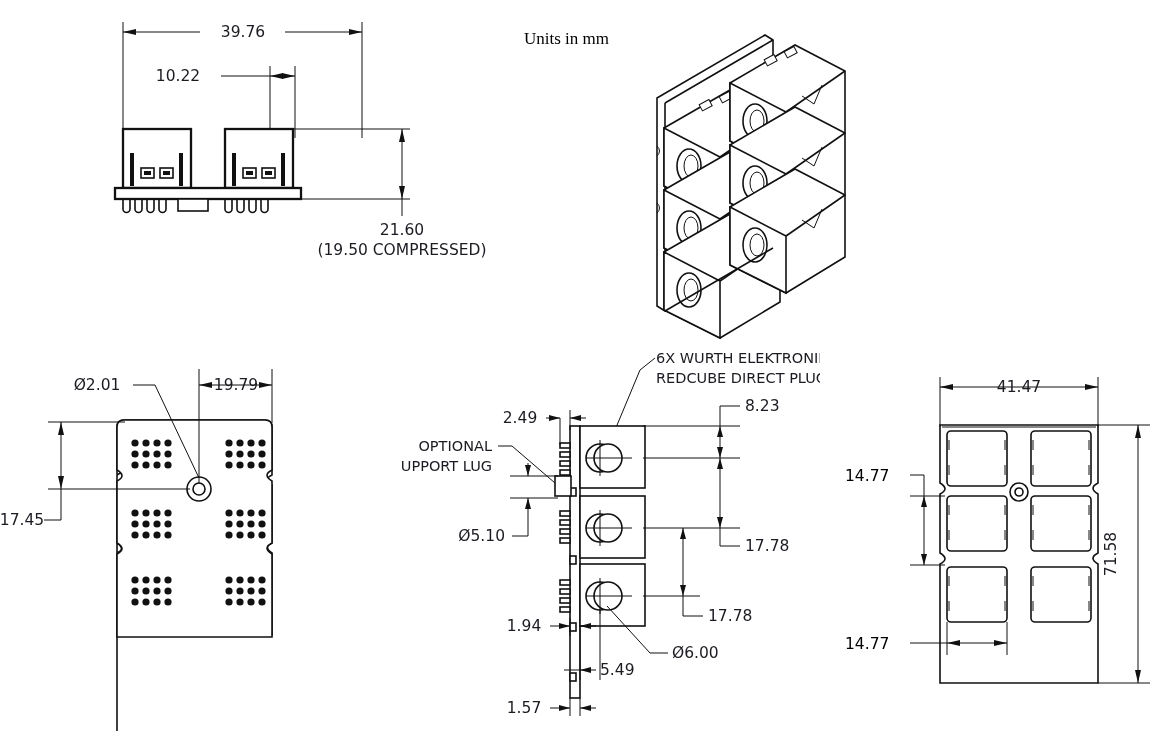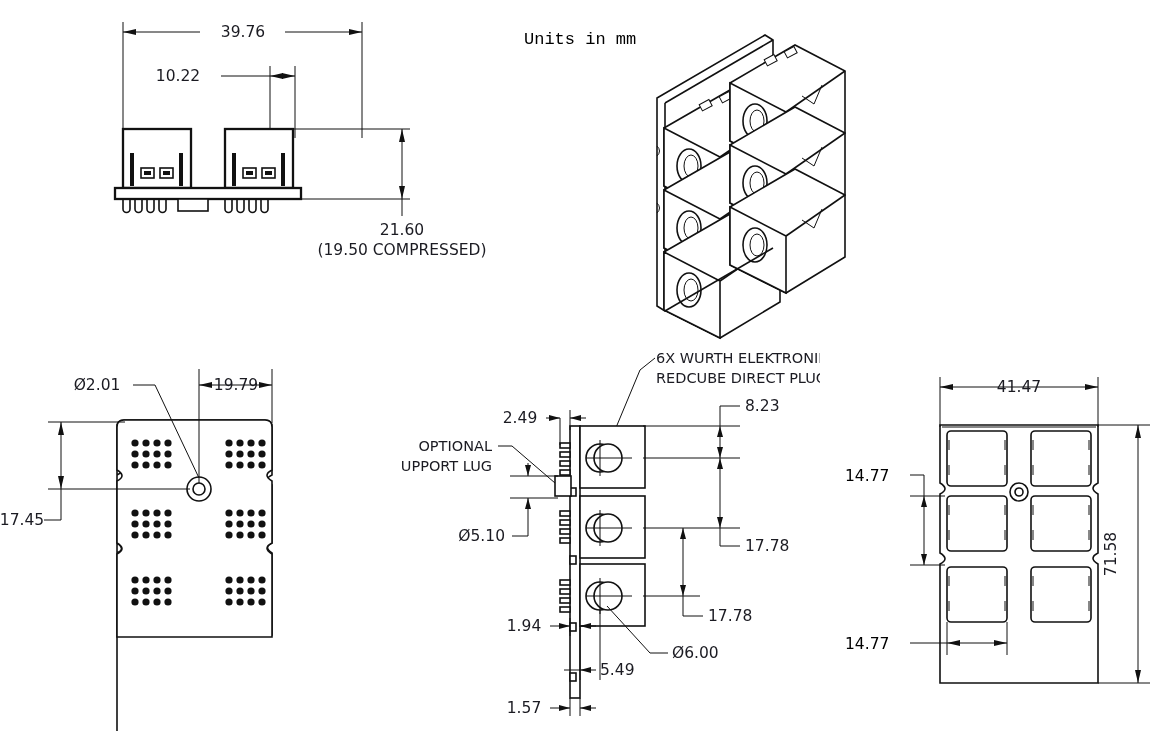--- a/index.html
+++ b/index.html
@@ -5,21 +5,21 @@
 <style>
   html,body{margin:0;padding:0;background:#ffffff;}
   body{width:1158px;height:731px;overflow:hidden;
        font-family:"DejaVu Sans","Liberation Sans",sans-serif;}
   #stage{position:relative;width:1158px;height:731px;background:#fff;}
   svg{display:block;}
   .dimtext{font-family:"DejaVu Sans","Liberation Sans",sans-serif;
            font-size:15.5px;fill:#1b1b22;}
   .notetext{font-family:"DejaVu Sans","Liberation Sans",sans-serif;
             font-size:14.5px;fill:#1b1b22;}
-  .unitstext{font-family:Liberation Mono, monospace;
+  .unitstext{font-family:Liberation Serif, serif;
              font-size:17px;fill:#2c3144;}
   .thin{stroke:#111;stroke-width:1;fill:none;}
   .med{stroke:#111;stroke-width:1.6;fill:none;}
   .thick{stroke:#111;stroke-width:2.3;fill:none;}
   .fillblk{fill:#111;stroke:none;}
   .fillwht{fill:#fff;}
 </style>
 </head>
 <body>
 

